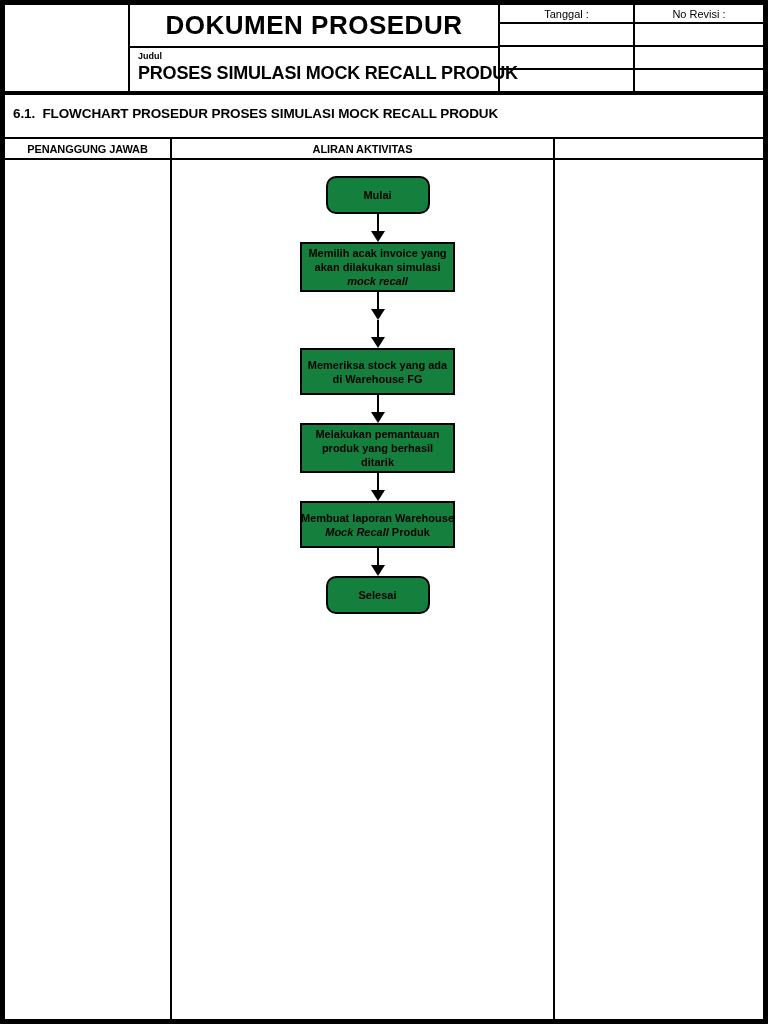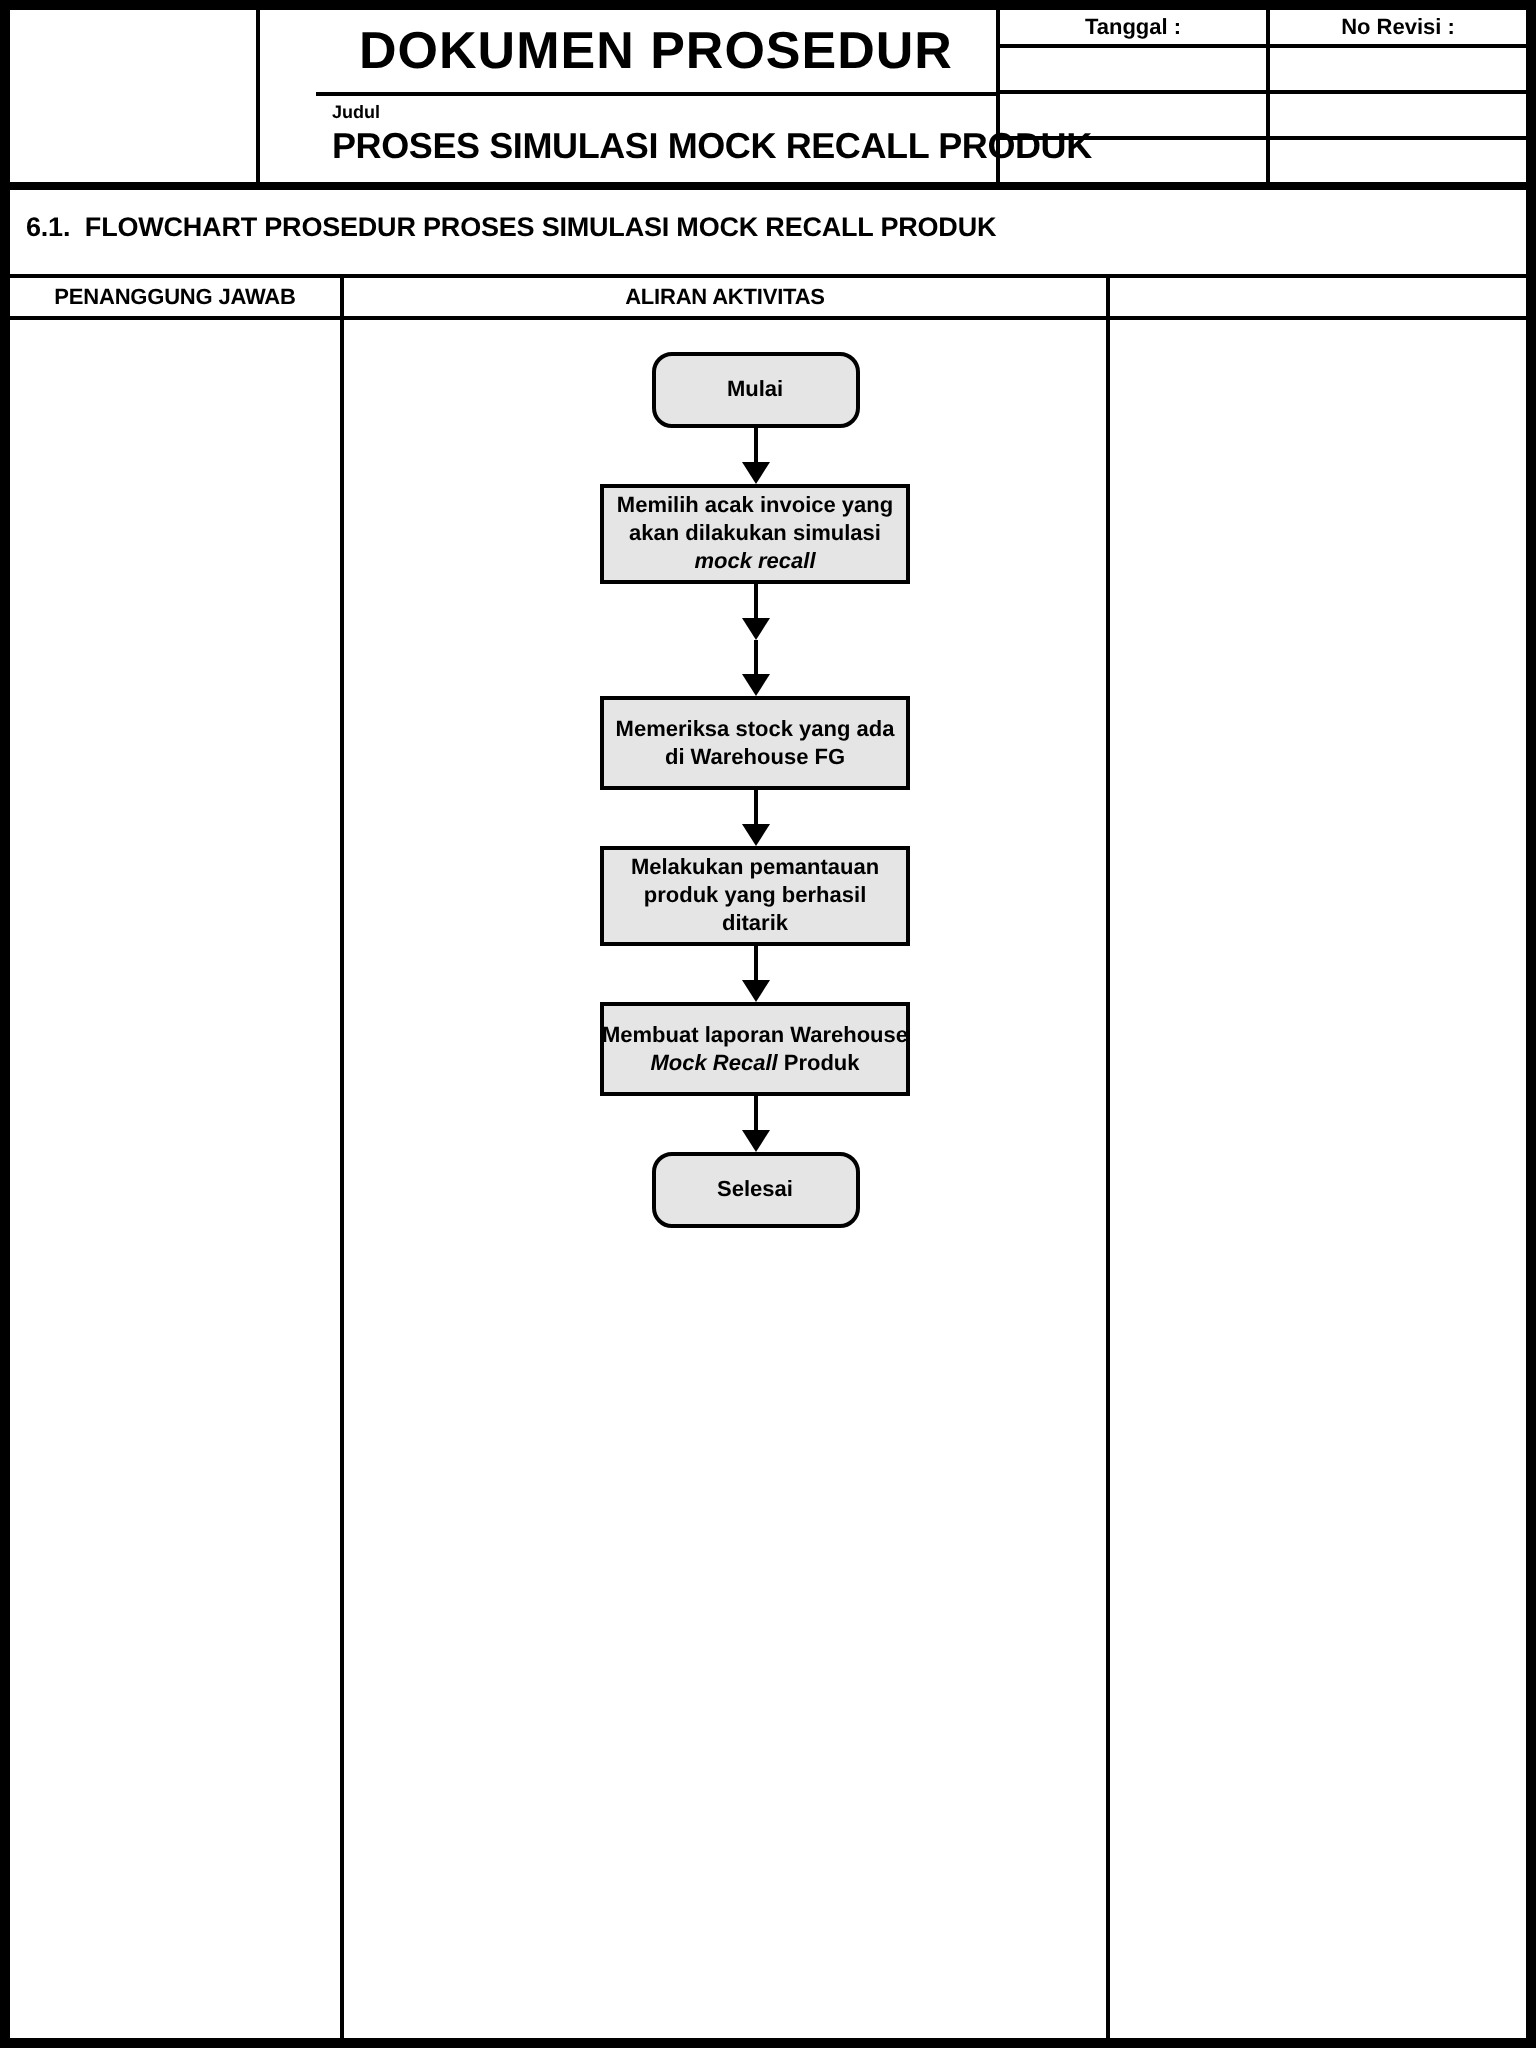--- a/index.html
+++ b/index.html
@@ -10,52 +10,52 @@
     width: 768px; height: 1024px;
     background: #fff;
     border: 5px solid #000;
     display: flex; flex-direction: column;
     overflow: hidden;
   }
 
   
   .header-table { height: 90px; display: flex; border-bottom: 4px solid #000; flex-shrink: 0; }
   .logo-cell { width: 125px; border-right: 2px solid #000; }
-  .title-cell { flex: 1; border-right: 2px solid #000; display: flex; flex-direction: column; min-width: 0; margin-left: 28px; }
+  .title-cell { flex: 1; border-right: 2px solid #000; display: flex; flex-direction: column; min-width: 0; }
   .doc-title-area { height: 43px; border-bottom: 2px solid #000; display: flex; align-items: center; justify-content: center; }
   .doc-title { font-size: 26px; font-weight: bold; letter-spacing: 0.5px; white-space: nowrap; }
   .judul-area { flex: 1; padding: 3px 0 0 8px; }
   .judul-label { font-size: 9px; font-weight: bold; }
   .judul-value { font-size: 18px; font-weight: bold; margin-top: 2px; white-space: nowrap; letter-spacing: -0.2px; }
 
   .rev-col { display: flex; flex-direction: column; }
   .col-tanggal { width: 133px; }
   .col-norevisi { width: 130px; border-left: 2px solid #000; }
-  .rev-header { height: 19px; border-bottom: 2px solid #000; font-size: 11px; font-weight: bold;
+  .rev-header { height: 19px; border-bottom: 2px solid #000; font-size: 11px; font-weight: normal;
     display: flex; align-items: center; justify-content: center; flex-shrink: 0; }
   .rev-row { flex: 1; border-bottom: 2px solid #000; }
   .rev-row:last-child { border-bottom: none; }
 
   
   .section-band { height: 42px; display: flex; align-items: center; padding: 6px 8px 12px 8px; flex-shrink: 0; }
   .section-heading { font-size: 13.5px; font-weight: bold; white-space: pre-wrap; letter-spacing: -0.1px; }
 
   
   .flow-table { flex: 1; display: flex; border-top: 2px solid #000; min-height: 0; }
   .ft-col { display: flex; flex-direction: column; min-width: 0; }
   .col-pj { width: 167px; border-right: 2px solid #000; }
   .col-act { flex: 1; }
   .col-right { width: 210px; border-left: 2px solid #000; }
   .col-header { height: 21px; border-bottom: 2px solid #000; font-size: 11px; font-weight: bold;
     display: flex; align-items: center; justify-content: center; flex-shrink: 0; letter-spacing: -0.1px; }
 
   .flow-area { flex: 1; display: flex; flex-direction: column; align-items: center;
     padding-top: 16px; padding-left: 30px; }
 
-  .flow-node { border: 2px solid #000; background: #e5e5e5; display: flex; flex-direction: column;
+  .flow-node { border: 2px solid #000; background: #15803d; display: flex; flex-direction: column;
     align-items: center; justify-content: center; text-align: center;
     font-weight: bold; font-size: 11px; line-height: 14px; flex-shrink: 0; }
   .flow-node.process { width: 155px; min-height: 47px; padding: 2px 17px; }
   .flow-node.terminator { width: 104px; height: 38px; border-radius: 10px; }
   .flow-line { white-space: nowrap; }
   .flow-line .italic { font-style: italic; }
 
   .flow-arrow { height: 28px; display: flex; flex-direction: column; align-items: center; flex-shrink: 0; }
   .arrow-line { width: 2px; flex: 1; background: #000; }
   .arrow-head { width: 0; height: 0; border-left: 7px solid transparent;

